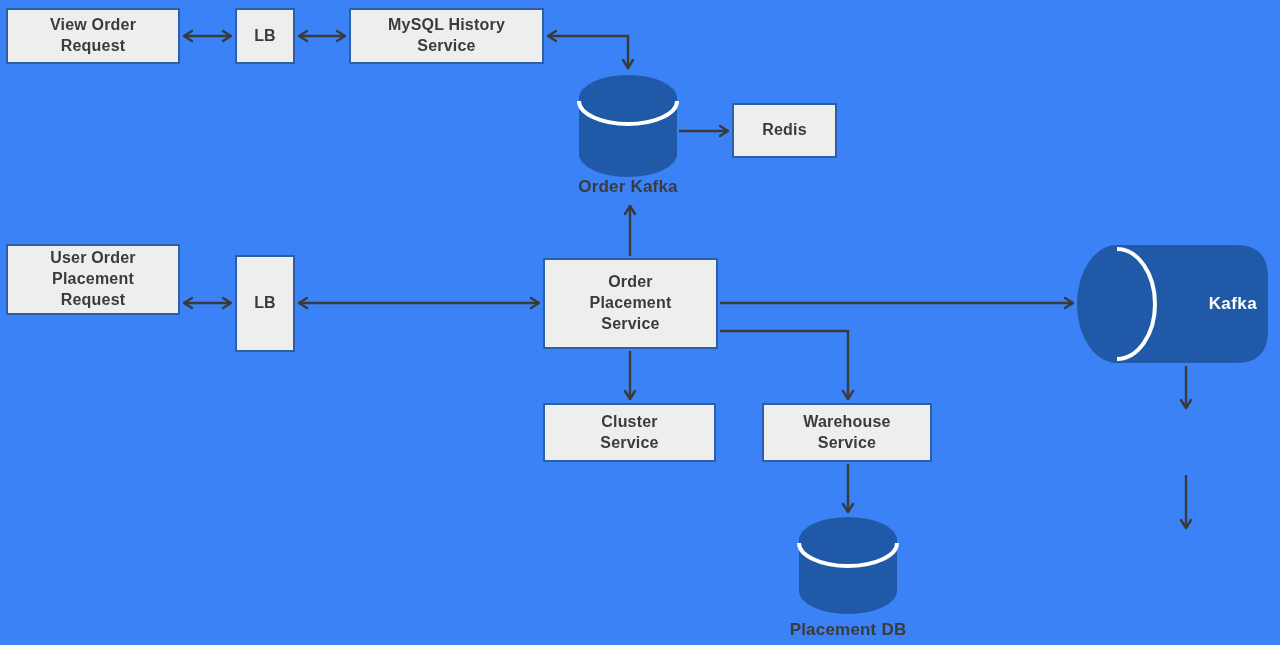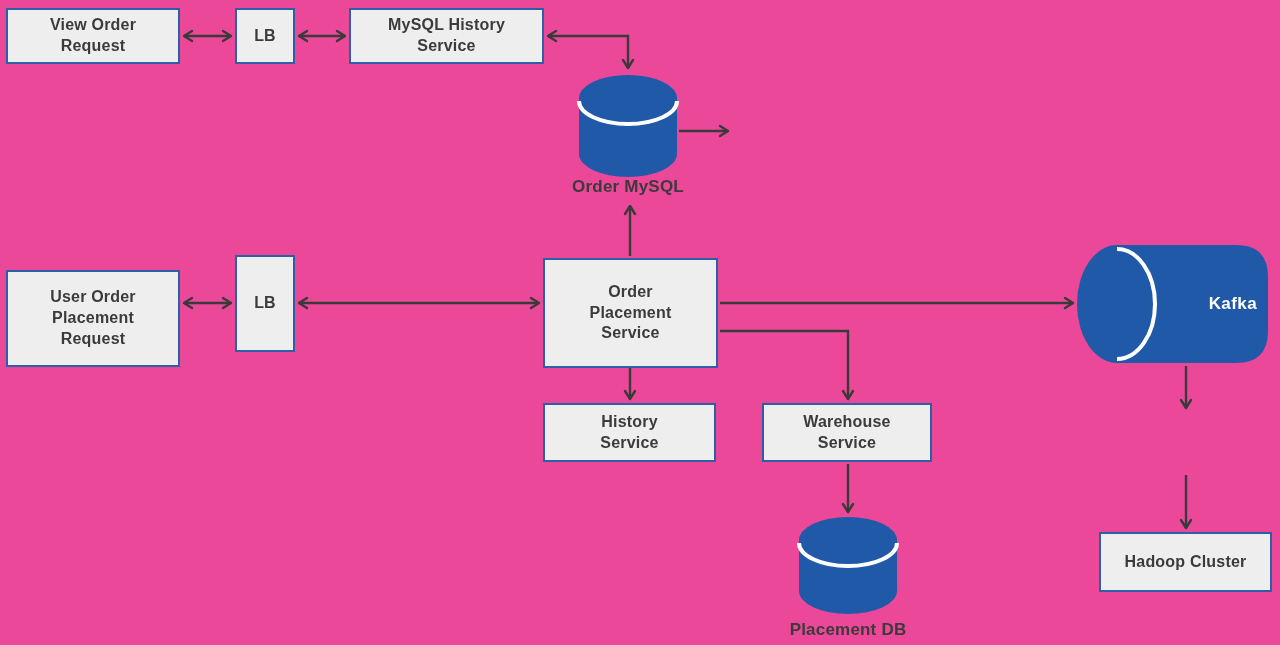--- a/index.html
+++ b/index.html
@@ -1,17 +1,17 @@
 <!DOCTYPE html>
 <html><head>
 <meta charset="utf-8">
 <style>
   html,body{margin:0;padding:0;background:#ffffff;}
   .canvas{
-    position:relative;width:1280px;height:645px;background:#ec4899;overflow:hidden;
+    position:relative;width:1280px;height:645px;background:#3b82f6;overflow:hidden;
     font-family:"Liberation Sans", sans-serif;
   }
   svg.layer{position:absolute;left:0;top:0;}
   .node{
     position:absolute;box-sizing:border-box;
     background:#eeeeee;border:2.5px solid #2d5fa6;
     display:flex;align-items:center;justify-content:center;
     color:#3b3b3b;font-size:16px;font-weight:600;line-height:1.3;
     text-align:center;white-space:pre-line;letter-spacing:.2px;
   }
@@ -68,39 +68,39 @@
   </svg>
 
   <div class="node" style="left:6px;top:8px;width:174px;height:56px">View Order
 Request</div>
 
   <div class="node" style="left:235px;top:8px;width:60px;height:56px">LB</div>
 
   <div class="node" style="left:349px;top:8px;width:195px;height:56px">MySQL History
 Service</div>
 
+  <div class="node" style="left:732px;top:103px;width:105px;height:55px">Redis</div>
 
-  <div class="node" style="left:6px;top:270px;width:174px;height:97px">User Order
+  <div class="node" style="left:6px;top:244px;width:174px;height:71px">User Order
 Placement
 Request</div>
 
   <div class="node" style="left:235px;top:255px;width:60px;height:97px">LB</div>
 
-  <div class="node" style="left:543px;top:258px;width:175px;height:110px">Order
+  <div class="node" style="left:543px;top:258px;width:175px;height:91px">Order
 Placement
 Service</div>
 
-  <div class="node" style="left:543px;top:403px;width:173px;height:59px">History
+  <div class="node" style="left:543px;top:403px;width:173px;height:59px">Cluster
 Service</div>
 
   <div class="node" style="left:762px;top:403px;width:170px;height:59px">Warehouse
 Service</div>
 
 
-  <div class="node" style="left:1099px;top:532px;width:173px;height:60px">Hadoop Cluster</div>
 
-  <div class="cyl-label" style="left:548px;top:177px;width:160px">Order MySQL</div>
+  <div class="cyl-label" style="left:548px;top:177px;width:160px">Order Kafka</div>
 
   <div class="cyl-label" style="left:768px;top:620px;width:160px">Placement DB</div>
 
   <div class="kafka-label" style="left:1127px;top:294px;width:130px">Kafka</div>
 
 </div>
 
 </body></html>

